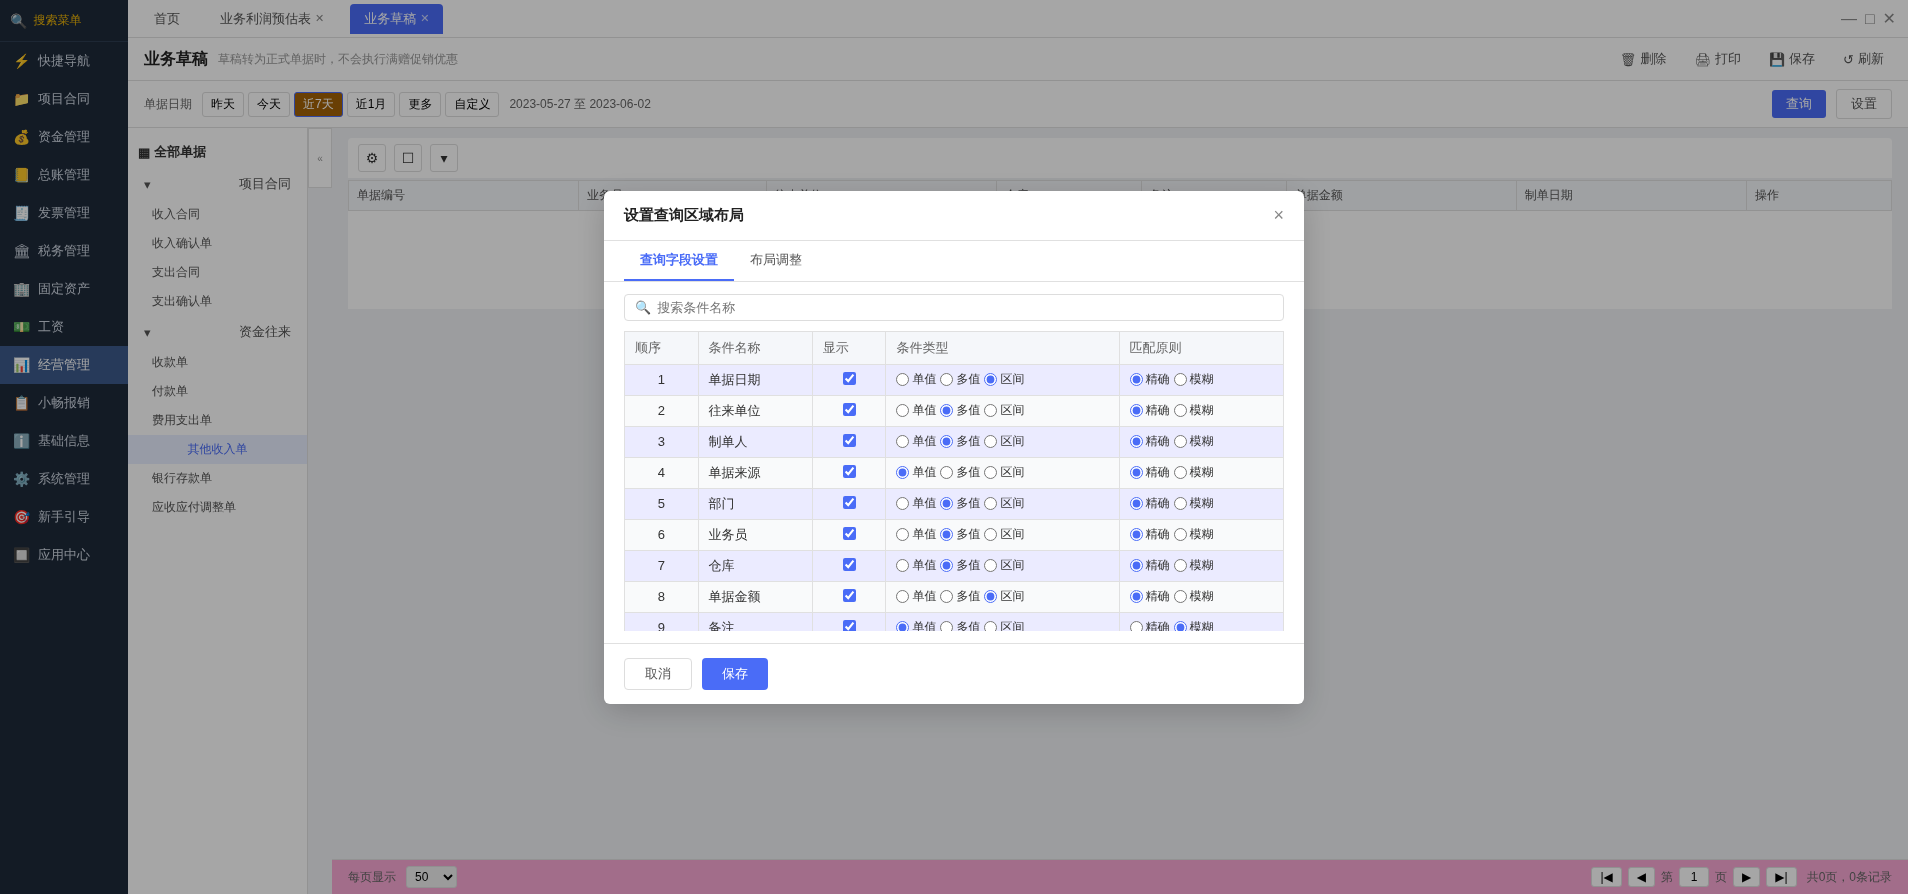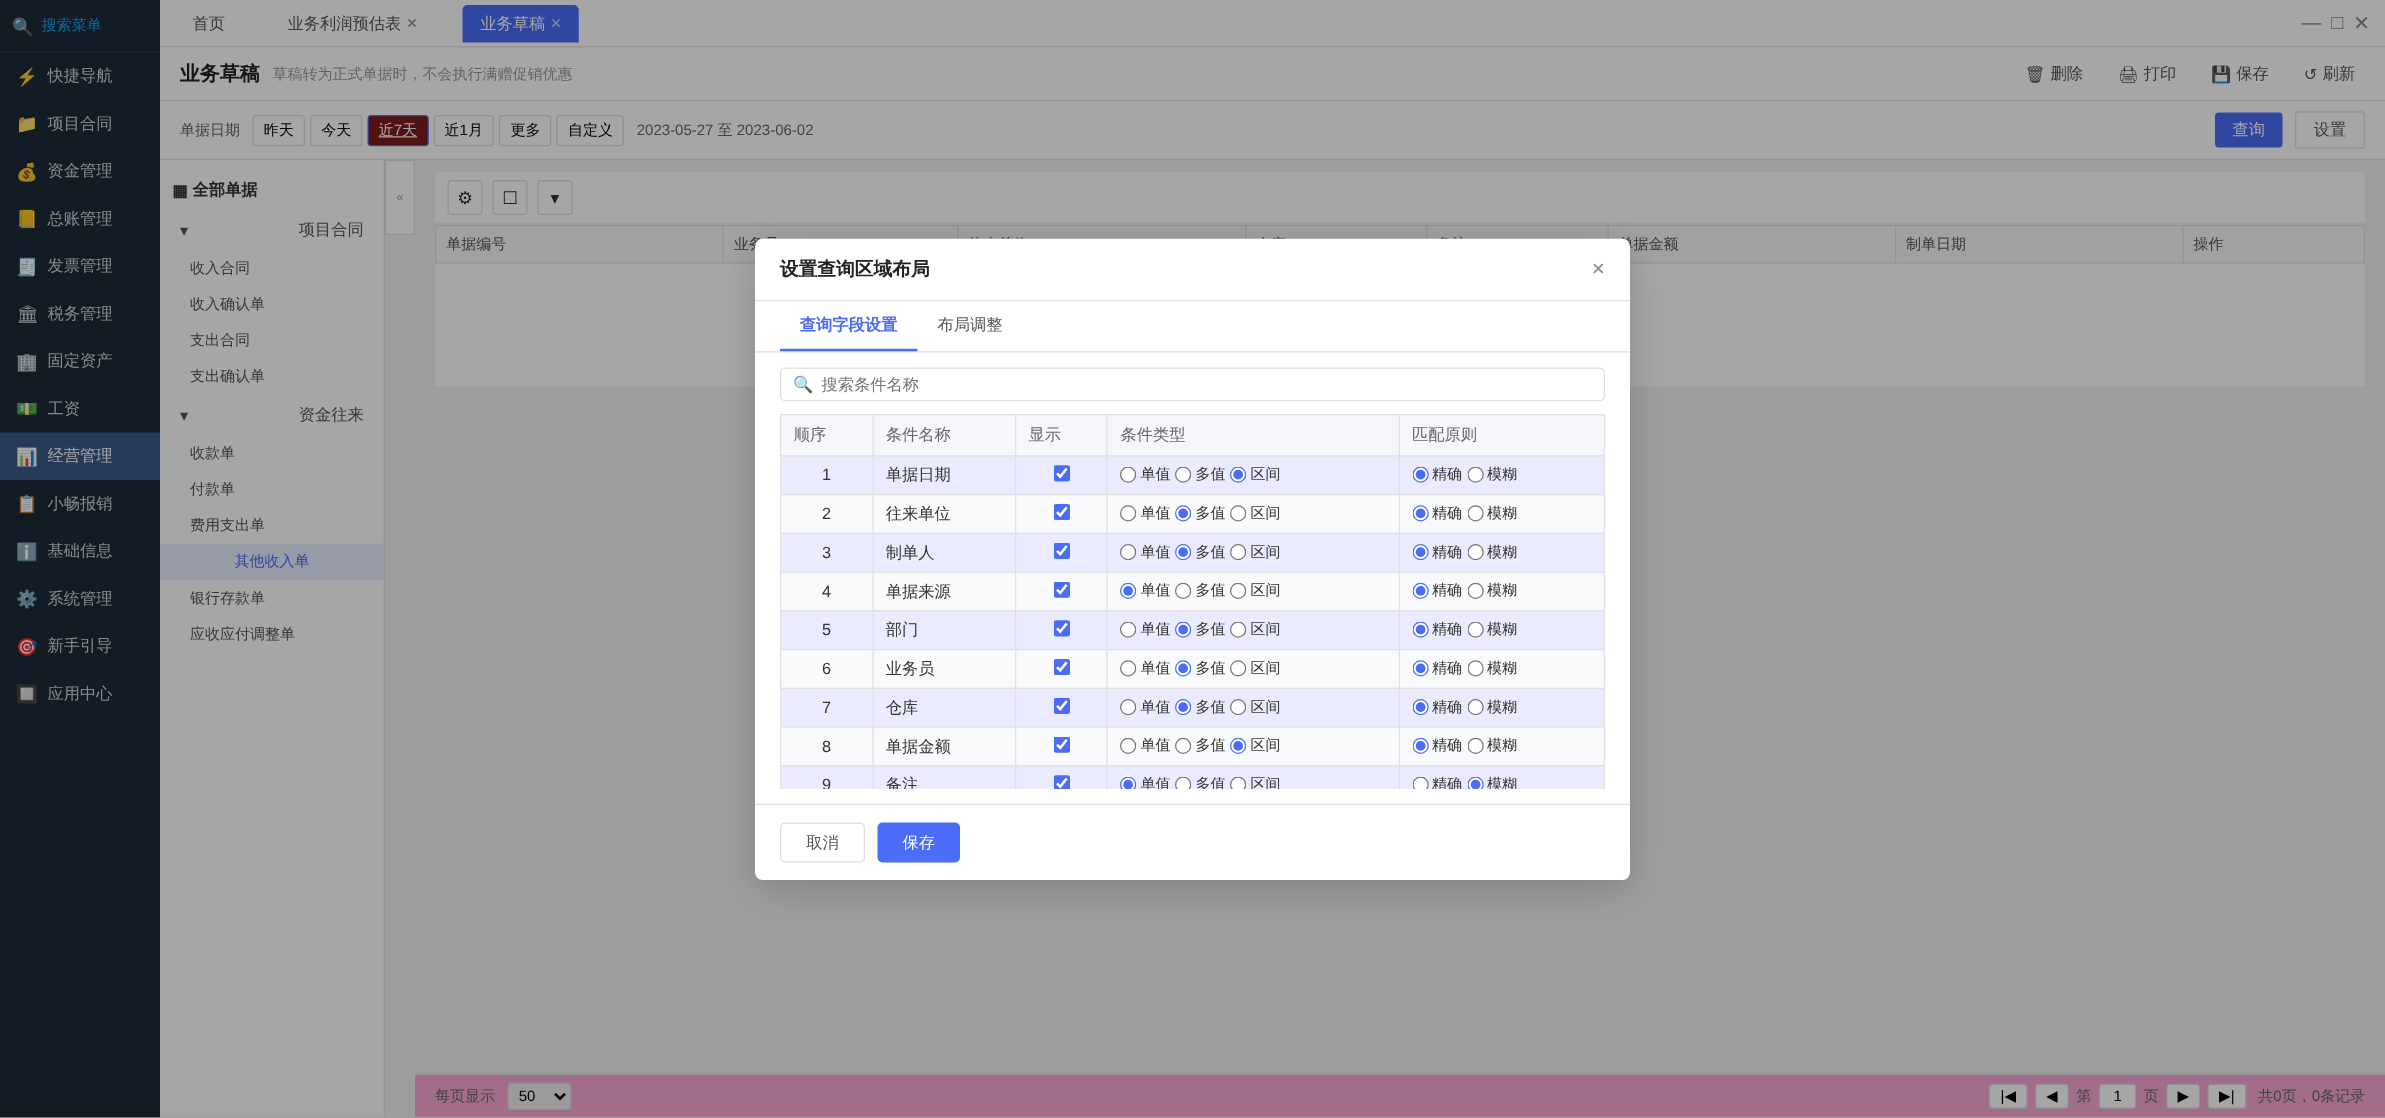--- a/index.html
+++ b/index.html
@@ -29,21 +29,21 @@
     .page-title-area { display: flex; align-items: center; gap: 10px; }
     .page-title { font-size: 16px; font-weight: bold; color: #222; }
     .page-subtitle { font-size: 12px; color: #999; }
     .header-actions { display: flex; gap: 12px; align-items: center; }
     .header-btn { display: flex; align-items: center; gap: 4px; font-size: 13px; color: #555; cursor: pointer; padding: 4px 8px; border-radius: 4px; }
 
     
     .filter-bar { background: #fff; padding: 8px 16px; border-bottom: 1px solid #e0e0e0; display: flex; align-items: center; gap: 10px; }
     .filter-label { font-size: 12px; color: #666; }
     .filter-btn { padding: 3px 8px; border: 1px solid #ddd; border-radius: 3px; font-size: 12px; cursor: pointer; background: #fff; }
-    .filter-btn.active { background: #7f1d1d; color: #fff; border-color: #4a6cf7; text-decoration: underline; }
+    .filter-btn.active { background: #a16207; color: #fff; border-color: #4a6cf7; }
     .filter-date { font-size: 12px; color: #666; }
     .query-btn { background: #4a6cf7; color: #fff; border: none; padding: 5px 14px; border-radius: 3px; cursor: pointer; font-size: 13px; margin-left: auto; }
     .set-btn { background: #fff; color: #555; border: 1px solid #ddd; padding: 5px 14px; border-radius: 3px; cursor: pointer; font-size: 13px; }
 
     
     .table-area { flex: 1; background: #f0f2f5; padding: 10px 16px; overflow: auto; }
     .table-toolbar { background: #fff; padding: 6px 10px; display: flex; align-items: center; gap: 8px; margin-bottom: 2px; border-radius: 4px 4px 0 0; }
     .toolbar-icon-btn { width: 28px; height: 28px; border: 1px solid #ddd; border-radius: 3px; display: flex; align-items: center; justify-content: center; cursor: pointer; background: #fff; font-size: 14px; }
     .data-table { width: 100%; border-collapse: collapse; background: #fff; font-size: 12px; }
     .data-table th { background: #f5f7fa; border: 1px solid #e0e0e0; padding: 6px 8px; text-align: left; font-weight: normal; color: #555; }
@@ -90,21 +90,21 @@
     .page-btn { padding: 2px 8px; border: 1px solid #ddd; border-radius: 3px; cursor: pointer; background: #fff; font-size: 12px; }
   </style>
 </head>
 <body>
 
 <div class="app-layout">
 
   <div class="sidebar">
     <div class="sidebar-header">
       <span style="font-size:14px;">🔍</span>
-      <span style="font-size:12px;color:#0ea5e9;cursor:pointer;">搜索菜单</span>
+      <span style="font-size:12px;color:#eab308;cursor:pointer;">搜索菜单</span>
     </div>
     <div id="sidebar-items">
         <div class="sidebar-item">
           <span class="sidebar-icon">⚡</span>
           <span>快捷导航</span>
         </div>
         <div class="sidebar-item">
           <span class="sidebar-icon">📁</span>
           <span>项目合同</span>
         </div>
@@ -155,21 +155,21 @@
         <div class="sidebar-item">
           <span class="sidebar-icon">🔲</span>
           <span>应用中心</span>
         </div>
       </div>
   </div>
 
   <div class="main-area">
 
     <div class="tabs-bar">
-      <div id="tabs-container" style="display:flex;gap:22px;align-items:center;justify-content:flex-end;">
+      <div id="tabs-container" style="display:flex;gap:12px;align-items:center;justify-content:flex-end;">
           <div class="tab">
             <span>首页</span>
           </div>
           <div class="tab">
             <span>业务利润预估表</span>
             <span class="close-icon">✕</span>
           </div>
           <div class="tab active">
             <span>业务草稿</span>
             <span class="close-icon">✕</span>

